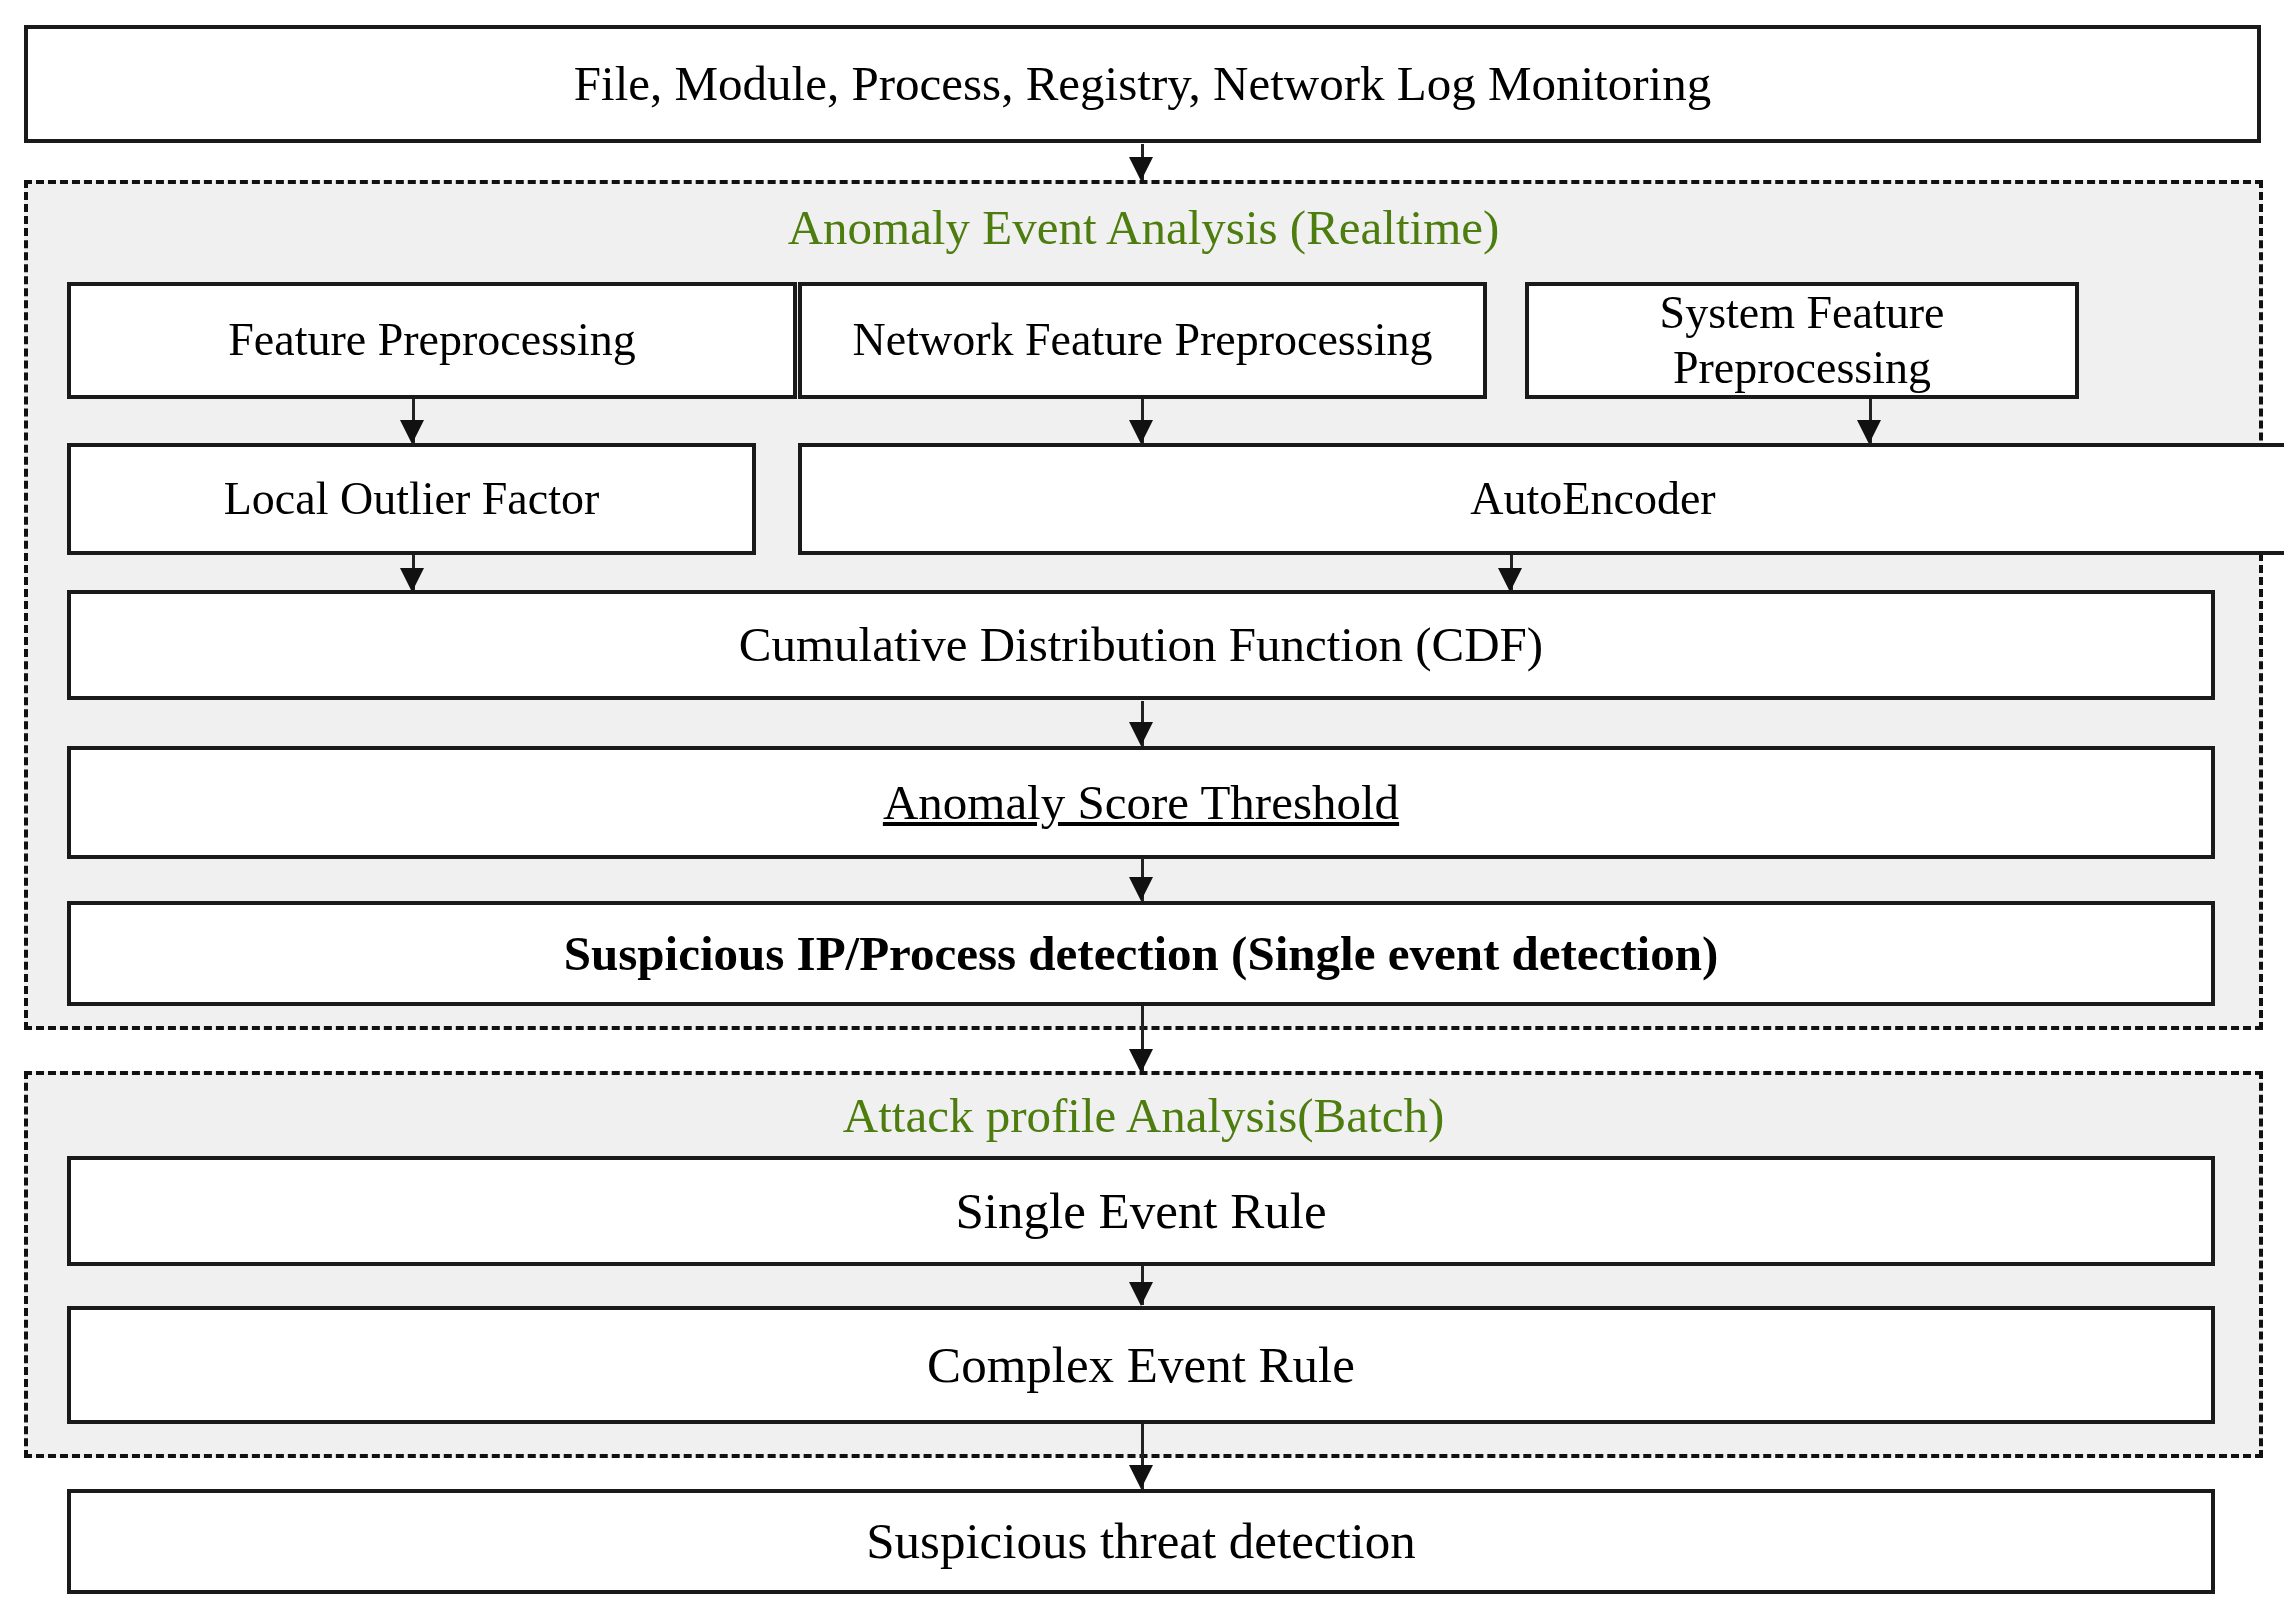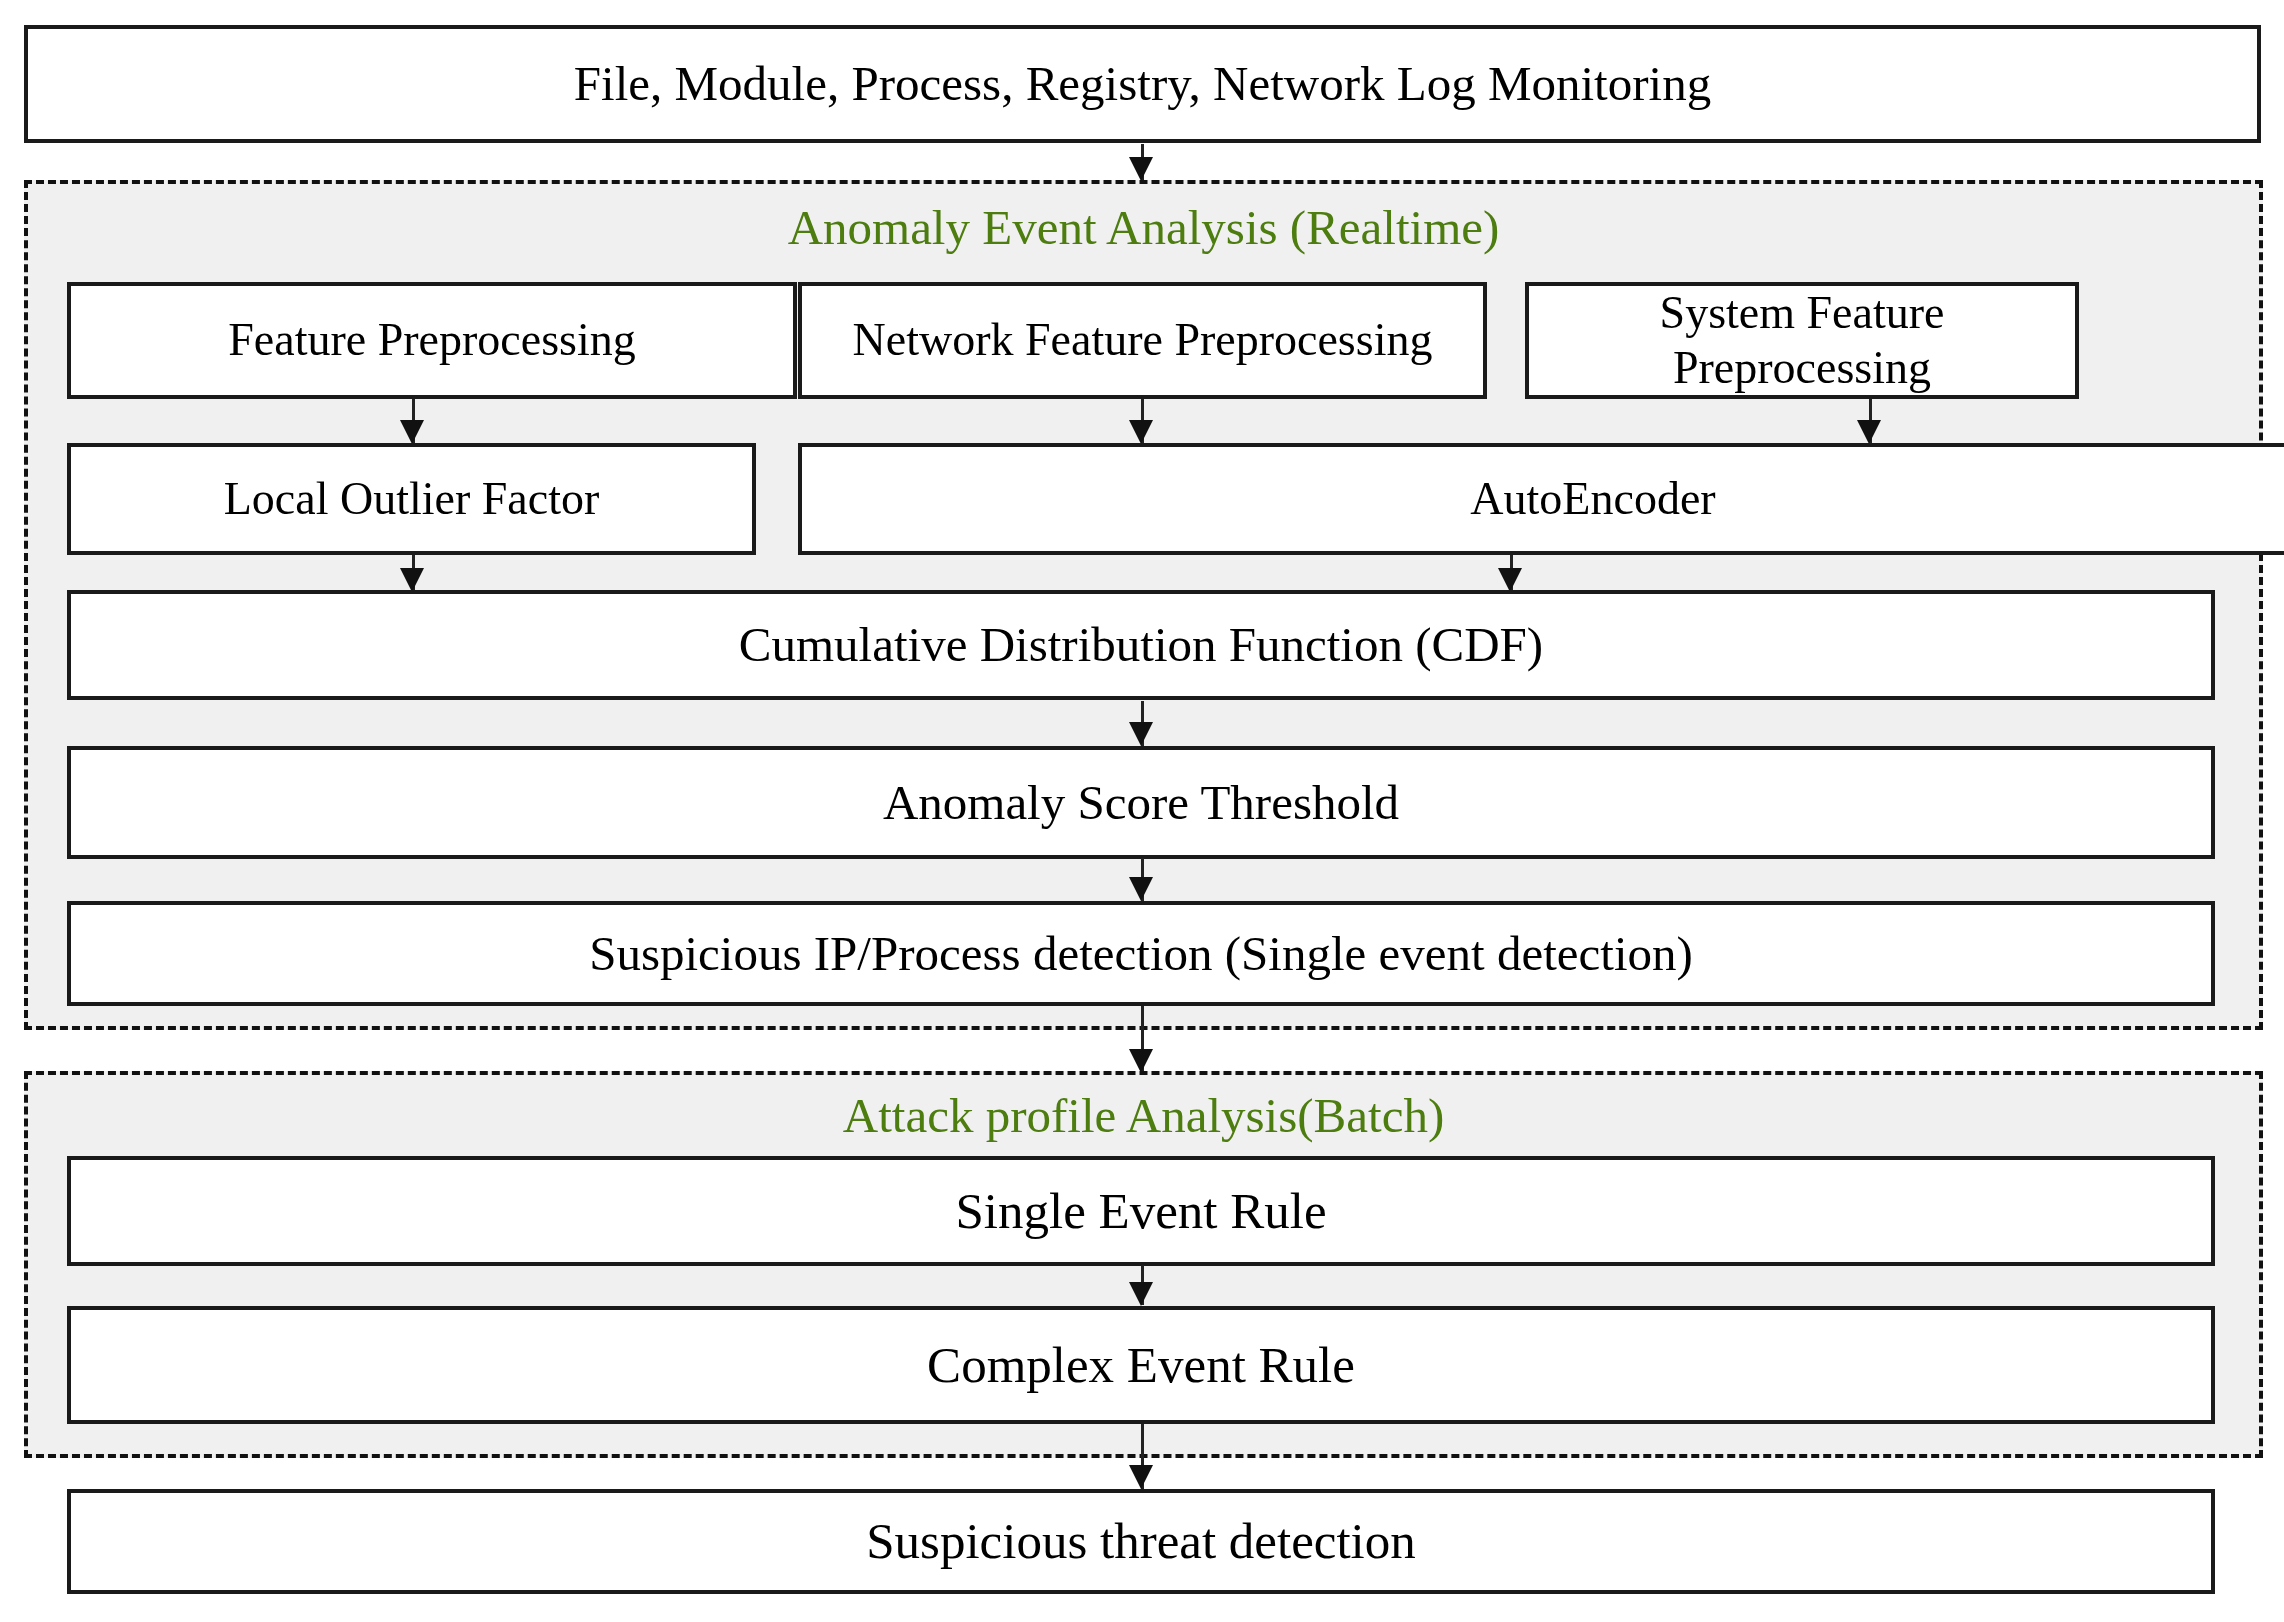--- a/index.html
+++ b/index.html
@@ -138,30 +138,30 @@
 
   <div class="box fs-xl" style="left:67px; top:590px; width:2148px; height:110px;">
     <span>Cumulative Distribution  Function (CDF)</span>
   </div>
 
   <div class="arrow" style="left:1142px; top:701px; height:45px;">
     <div class="shaft" style="height:45px;"></div>
     <div class="head" style="top:21px;"></div>
   </div>
 
-  <div class="box fs-xl" style="left:67px; top:746px; width:2148px; height:113px;">
+  <div class="box fs-xl" style="left:67px; top:746px; width:2148px; height:113px;text-decoration:underline;">
     <span>Anomaly Score Threshold</span>
   </div>
 
   <div class="arrow" style="left:1142px; top:858px; height:43px;">
     <div class="shaft" style="height:43px;"></div>
     <div class="head" style="top:19px;"></div>
   </div>
 
-  <div class="box fs-xl" style="left:67px; top:901px; width:2148px; height:105px;">
+  <div class="box fs-xl" style="left:67px; top:901px; width:2148px; height:105px;font-weight:bold;">
     <span>Suspicious IP/Process detection (Single event detection)</span>
   </div>
 
   <div class="arrow" style="left:1142px; top:1006px; height:67px;">
     <div class="shaft" style="height:67px;"></div>
     <div class="head" style="top:43px;"></div>
   </div>
 
   <div class="group" style="left:24px; top:1071px; width:2239px; height:387px;">
     <div class="group-title fs-xl" style="top:14px;">Attack profile Analysis(Batch)</div>

